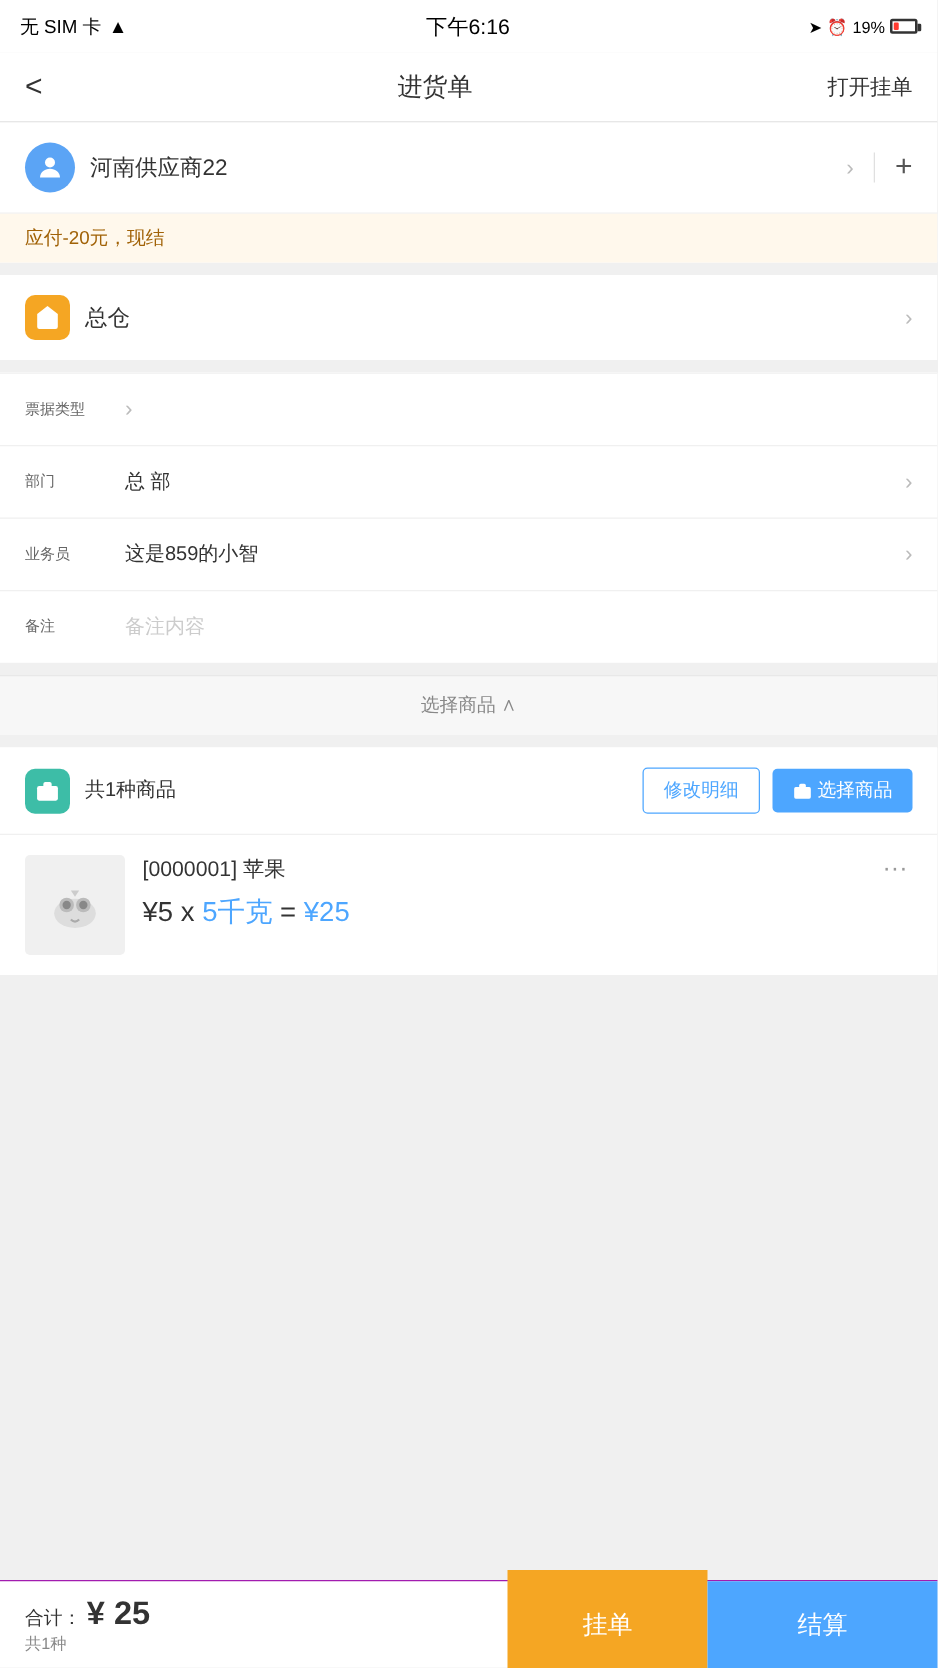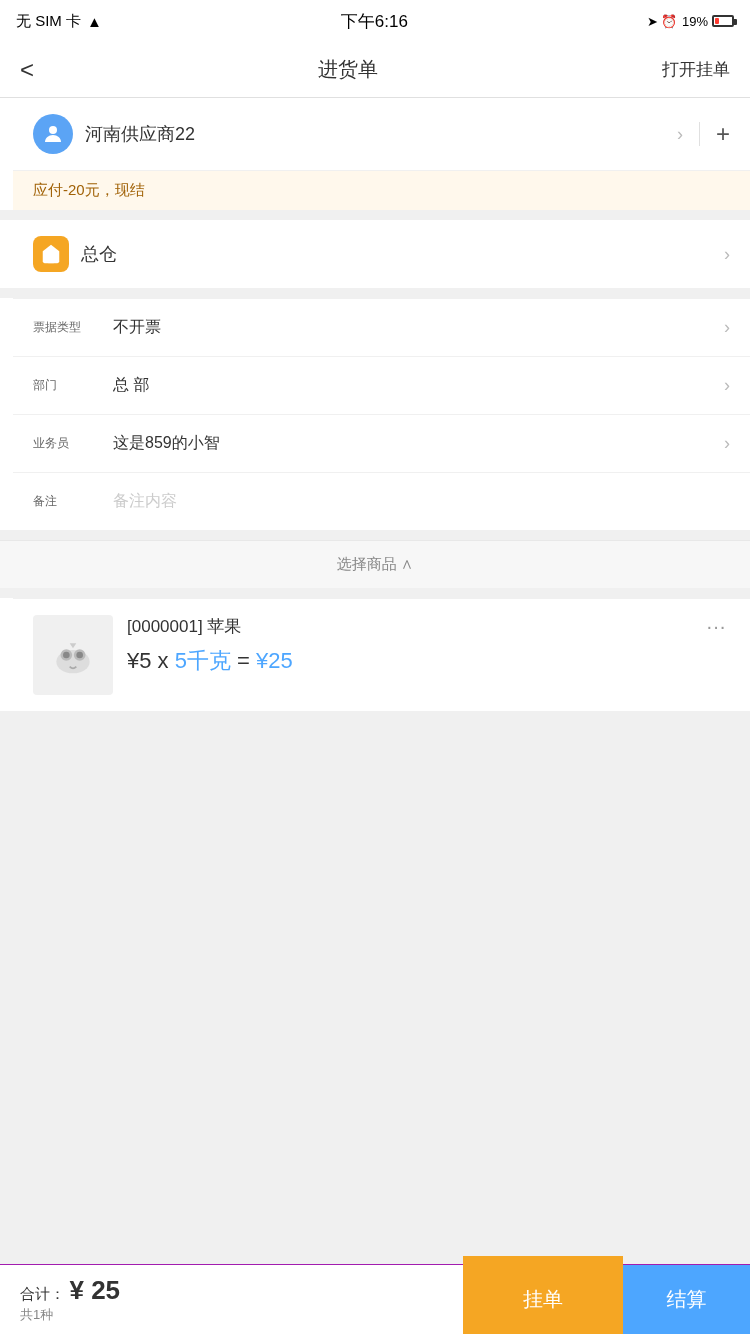--- a/index.html
+++ b/index.html
@@ -75,21 +75,20 @@
     .nav-action {
       font-size: 17px;
       color: #333;
       cursor: pointer;
     }
 
     
     .section {
       background: #fff;
       margin-bottom: 10px;
-      padding-left: 13px;
     }
 
     
     .supplier-row {
       display: flex;
       align-items: center;
       padding: 16px 20px;
       border-bottom: 1px solid #f0f0f0;
     }
     .supplier-avatar {
@@ -312,21 +311,21 @@
       background: #f5a623;
       color: #fff;
       font-size: 20px;
       border: none;
       cursor: pointer;
       display: flex;
       align-items: center;
       justify-content: center;
     }
     .btn-checkout {
-      width: 127px;
+      width: 184px;
       height: 70px;
       background: #4da6ff;
       color: #fff;
       font-size: 20px;
       border: none;
       cursor: pointer;
       display: flex;
       align-items: center;
       justify-content: center;
     }
@@ -384,21 +383,20 @@
     <span class="chevron-right">›</span>
   </div>
 </div>
 
 <div class="section">
 
   <div class="form-row">
     <div class="form-label">
       <span>票据类型</span>
     </div>
-    <div class="form-value">不开票</div>
     <span class="chevron-right">›</span>
   </div>
 
   <div class="form-row">
     <div class="form-label">
       <span>部门</span>
     </div>
     <div class="form-value">总 部</div>
     <span class="chevron-right">›</span>
   </div>
@@ -417,20 +415,39 @@
     </div>
     <div class="form-placeholder">备注内容</div>
   </div>
 </div>
 
 <div class="collapse-row">
   <span>选择商品 ∧</span>
 </div>
 
 <div class="section" style="margin-top:10px;">
+  <div class="product-header">
+    <div class="product-icon">
+      <svg width="20" height="20" viewBox="0 0 24 24" fill="white">
+        <rect x="2" y="7" width="20" height="14" rx="2" ry="2"></rect>
+        <path d="M16 7V5a2 2 0 00-2-2h-4a2 2 0 00-2 2v2"></path>
+      </svg>
+    </div>
+    <div class="product-count">共1种商品</div>
+    <button class="btn-outline">修改明细</button>
+    <button class="btn-blue">
+      <svg width="16" height="16" viewBox="0 0 24 24" fill="white">
+        <rect x="2" y="7" width="20" height="14" rx="2" ry="2"></rect>
+        <path d="M16 7V5a2 2 0 00-2-2h-4a2 2 0 00-2 2v2"></path>
+        <line x1="12" y1="12" x2="12" y2="18"></line>
+        <line x1="9" y1="15" x2="15" y2="15"></line>
+      </svg>
+      <span>选择商品</span>
+    </button>
+  </div>
 
   <div class="product-item">
     <div class="product-thumb">
 
       <svg width="50" height="50" viewBox="0 0 60 60" fill="none">
         <ellipse cx="30" cy="38" rx="20" ry="14" fill="#ddd"></ellipse>
         <circle cx="22" cy="30" r="7" fill="#bbb"></circle>
         <circle cx="38" cy="30" r="7" fill="#bbb"></circle>
         <circle cx="22" cy="30" r="4" fill="#888"></circle>
         <circle cx="38" cy="30" r="4" fill="#888"></circle>

